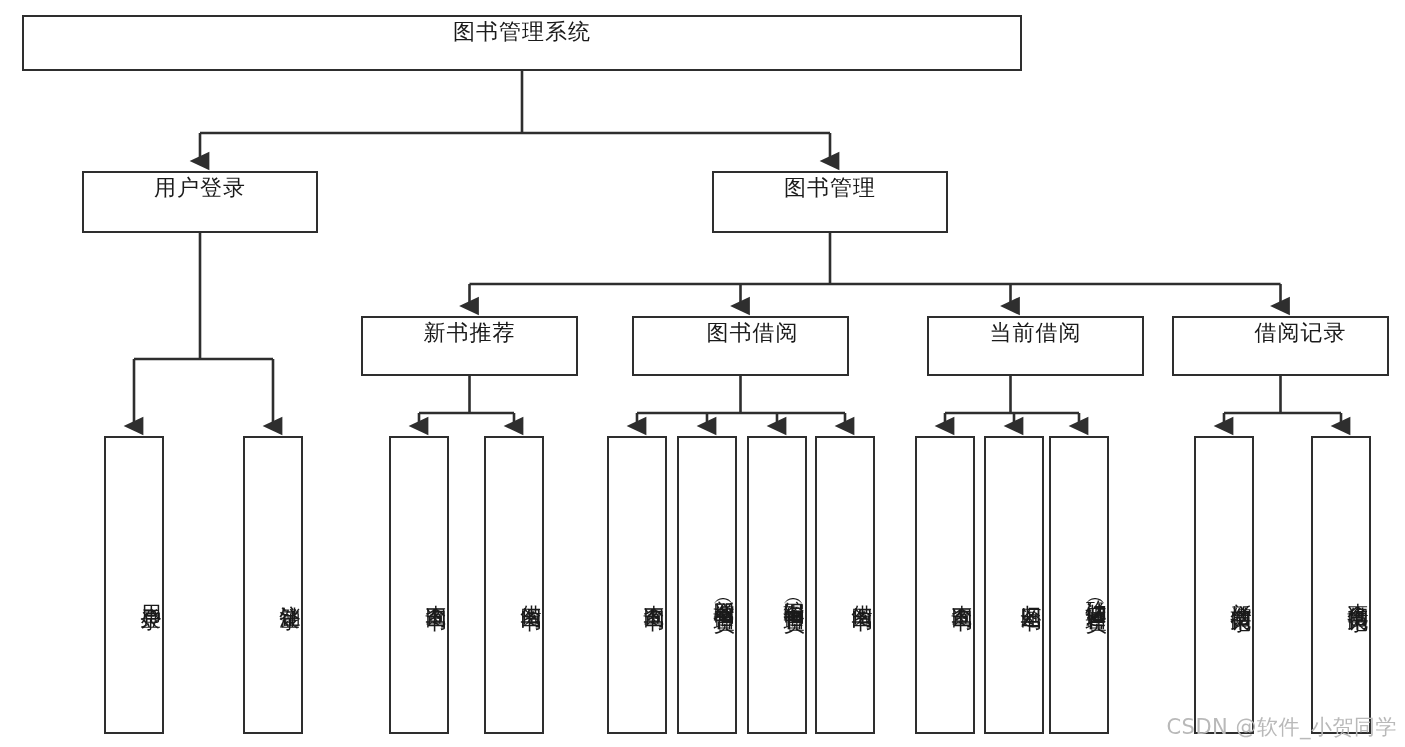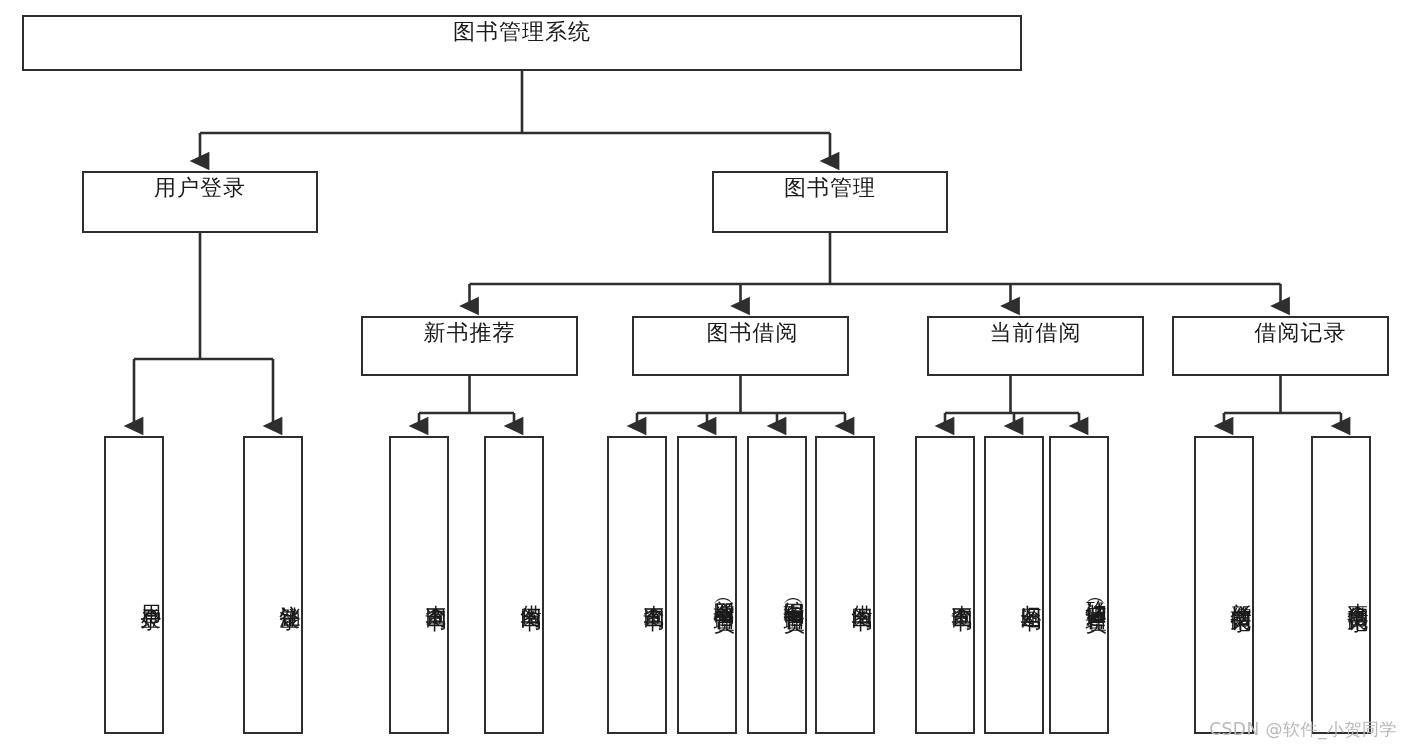--- a/index.html
+++ b/index.html
@@ -53,21 +53,21 @@
     line-height: 1.08;
     white-space: nowrap;
   }
   .node .node-label {
     display: block;
   }
   .watermark {
     position: absolute;
     right: 8px;
     bottom: 6px;
-    font-size: 17px;
+    font-size: 21px;
     color: #b9b9b9;
     letter-spacing: 0.5px;
     white-space: nowrap;
     user-select: none;
   }
 </style>
 </head>
 <body>
 
 <div id="diagram-root">

